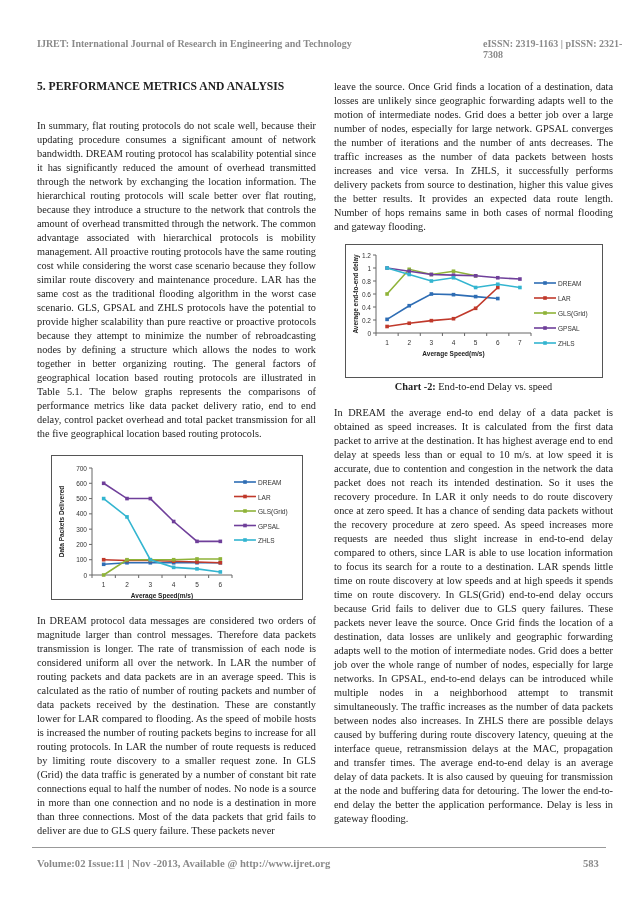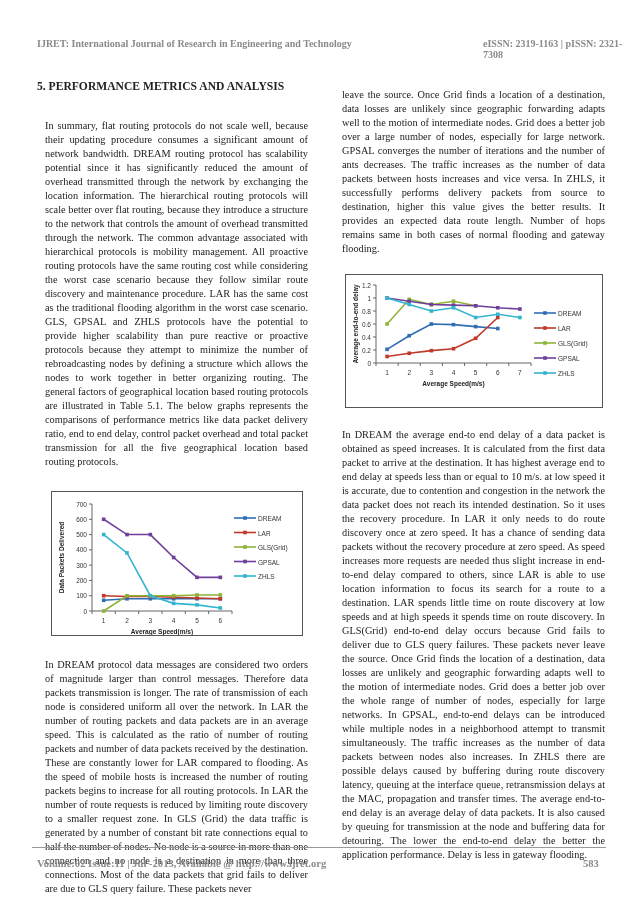--- a/index.html
+++ b/index.html
@@ -7,21 +7,21 @@
          font-family:"Liberation Serif", serif; color:#222; }
   .hdr { position:absolute; top:38px; left:0; width:638px; height:16px;
          font-size:10px; font-weight:bold; color:#8a8a8a; }
   .hdr .l { position:absolute; left:37px; }
   .hdr .r { position:absolute; left:442px;margin-left:41px; }
   .col { position:absolute; width:279px; font-size:10.3px; line-height:14.0px;
          text-align:justify; }
   .col.left { left:37px; top:80px; }
   .col.right { left:334px; top:80px; }
   .sec-title { font-size:11.6px; font-weight:bold; margin:0 0 25px 0; line-height:14px; }
-  p { margin:8px; }
+  p { margin:0; }
   .chart-box { border:1px solid #555; background:#fff; position:relative; margin:0 auto; }
   .caption { text-align:center; font-size:10.3px; line-height:14px; }
   .caption b { font-weight:bold; }
   .footer-line { position:absolute; left:32px; top:847px; width:574px; height:1px; background:#999; }
   .ftr { position:absolute; top:858px; left:0; width:638px; font-size:10.6px; font-weight:bold; color:#8a8a8a; }
   .ftr .l { position:absolute; left:37px; }
   .ftr .r { position:absolute; left:583px;text-align:center; }
   svg text { font-family:"Liberation Sans", sans-serif; }
 </style>
 </head>
@@ -212,21 +212,24 @@
         <rect x="83.55714285714286" y="34.199999999999996" width="3.6" height="3.6" fill="#33b5d0"></rect>
         <rect x="105.7" y="30.95" width="3.6" height="3.6" fill="#33b5d0"></rect>
         <rect x="127.84285714285714" y="40.7" width="3.6" height="3.6" fill="#33b5d0"></rect>
         <rect x="149.98571428571427" y="37.45" width="3.6" height="3.6" fill="#33b5d0"></rect>
         <rect x="172.1285714285714" y="40.7" width="3.6" height="3.6" fill="#33b5d0"></rect>
         <line x1="188" y1="98" x2="210" y2="98" stroke="#33b5d0" stroke-width="1.6"></line>
         <rect x="197.2" y="96.2" width="3.6" height="3.6" fill="#33b5d0"></rect>
         <text x="212" y="101" font-size="6.5" fill="#333">ZHLS</text>
       </svg>
   </div>
+  <div class="caption" style="margin-top:2px">
+    <b>Chart -2:</b><span> End-to-end Delay vs. speed</span>
+  </div>
   <div style="height:12px"></div>
   <p>In DREAM the average end-to end delay of a data packet is obtained as speed increases. It is calculated from the first data packet to arrive at the destination. It has highest average end to end delay at speeds less than or equal to 10 m/s. at low speed it is accurate, due to contention and congestion in the network the data packet does not reach its intended destination. So it uses the recovery procedure. In LAR it only needs to do route discovery once at zero speed. It has a chance of sending data packets without the recovery procedure at zero speed. As speed increases more requests are needed thus slight increase in end-to-end delay compared to others, since LAR is able to use location information to focus its search for a route to a destination. LAR spends little time on route discovery at low speeds and at high speeds it spends time on route discovery. In GLS(Grid) end-to-end delay occurs because Grid fails to deliver due to GLS query failures. These packets never leave the source. Once Grid finds the location of a destination, data losses are unlikely and geographic forwarding adapts well to the motion of intermediate nodes. Grid does a better job over the whole range of number of nodes, especially for large networks. In GPSAL, end-to-end delays can be introduced while multiple nodes in a neighborhood attempt to transmit simultaneously. The traffic increases as the number of data packets between nodes also increases. In ZHLS there are possible delays caused by buffering during route discovery latency, queuing at the interface queue, retransmission delays at the MAC, propagation and transfer times. The average end-to-end delay is an average delay of data packets. It is also caused by queuing for transmission at the node and buffering data for detouring. The lower the end-to-end delay the better the application performance. Delay is less in gateway flooding.</p>
 </div>
 
 <div class="footer-line"></div>
 <div class="ftr">
-  <span class="l">Volume:02  Issue:11  |   Jul -2013, Available @ http://www.ijret.org</span>
+  <span class="l">Volume:02  Issue:11  |   Nov -2013, Available @ http://www.ijret.org</span>
   <span class="r">583</span>
 </div>
 
 </body></html>

